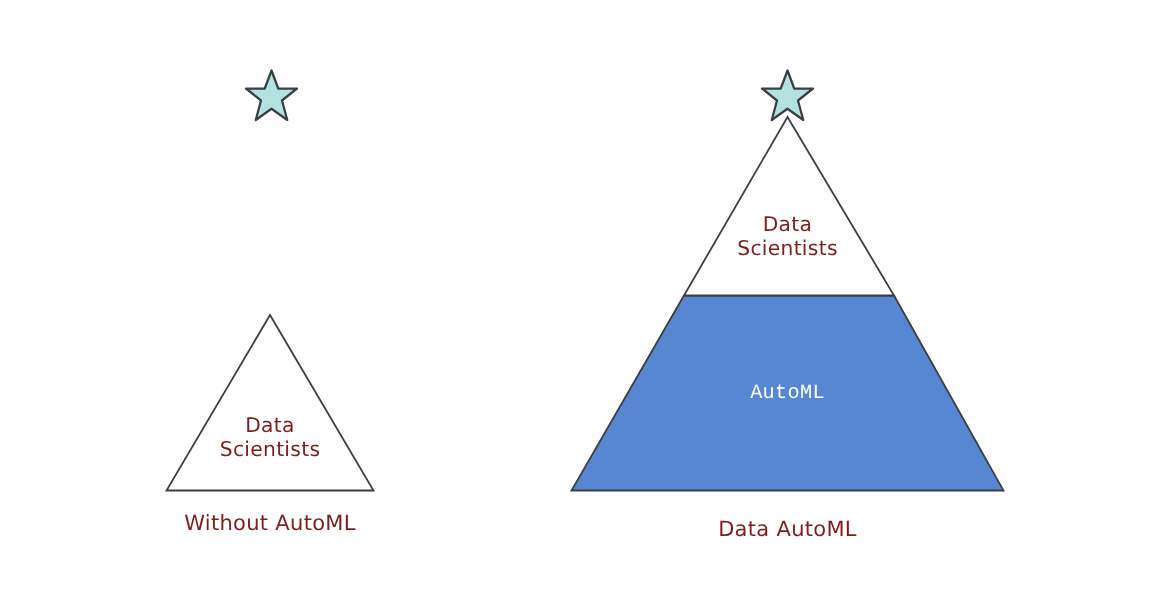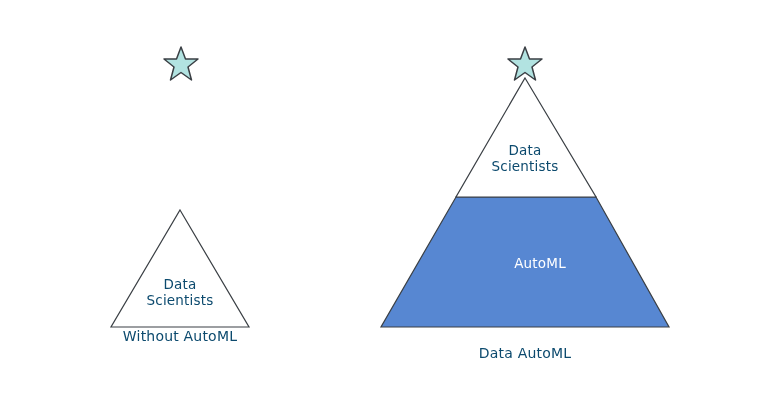--- a/index.html
+++ b/index.html
@@ -1,18 +1,18 @@
 <!DOCTYPE html>
 <html><head>
   <meta charset="utf-8">
   <style>
     html, body { margin: 0; padding: 0; background: #ffffff; }
     body { width: 768px; height: 402px; position: relative; overflow: hidden; font-family: "DejaVu Sans", sans-serif; }
     svg { position: absolute; left: 0; top: 0; }
-    .lbl { position: absolute; text-align: center; color: #0c4a6e; font-size: 14px; line-height: 17px; letter-spacing: 0.2px; }
+    .lbl { position: absolute; text-align: center; color: #7f1d1d; font-size: 14px; line-height: 17px; letter-spacing: 0.2px; }
     .in { font-size: 13.5px; line-height: 16px; }
     .white { color: #ffffff; }
   </style>
 </head>
 <body>
 
 <svg width="768" height="402" viewBox="0 0 768 402">
 
   <polygon points="181,47 185.5,59 198,59 188,67 191.5,80 181,72.5 170.5,80 174,67 164,59 176.5,59" fill="#b2e3e1" stroke="#3a3f44" stroke-width="1.5" stroke-linejoin="round"></polygon>
 
@@ -22,20 +22,20 @@
 
   <polygon points="525,78 596,197 456,197" fill="#ffffff" stroke="#3a3f44" stroke-width="1.2"></polygon>
 
   <polygon points="525,47 529.5,59 542,59 532,67 535.5,80 525,72.5 514.5,80 518,67 508,59 520.5,59" fill="#b2e3e1" stroke="#3a3f44" stroke-width="1.5" stroke-linejoin="round"></polygon>
 </svg>
 
 <div class="lbl in" style="left:120px; top:276px; width:120px;">
   <div>Data</div>
   <div>Scientists</div>
 </div>
-<div class="lbl" style="left:90px; top:328px; width:180px;">Without AutoML</div>
+<div class="lbl" style="left:90px; top:341px; width:180px;">Without AutoML</div>
 
 <div class="lbl in" style="left:465px; top:142px; width:120px;">
   <div>Data</div>
   <div>Scientists</div>
 </div>
-<div class="lbl in white" style="left:480px; top:255px; width:120px;">AutoML</div>
+<div class="lbl in white" style="left:465px; top:255px; width:120px;font-family:Liberation Mono, monospace;">AutoML</div>
 <div class="lbl" style="left:435px; top:345px; width:180px;">Data AutoML</div>
 
 </body></html>

